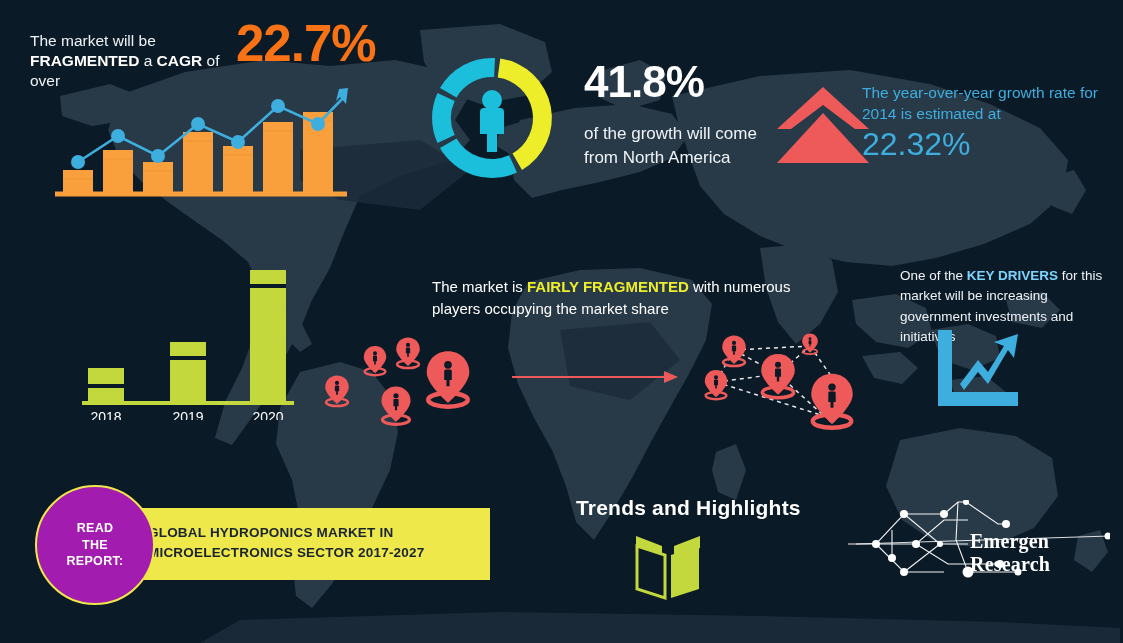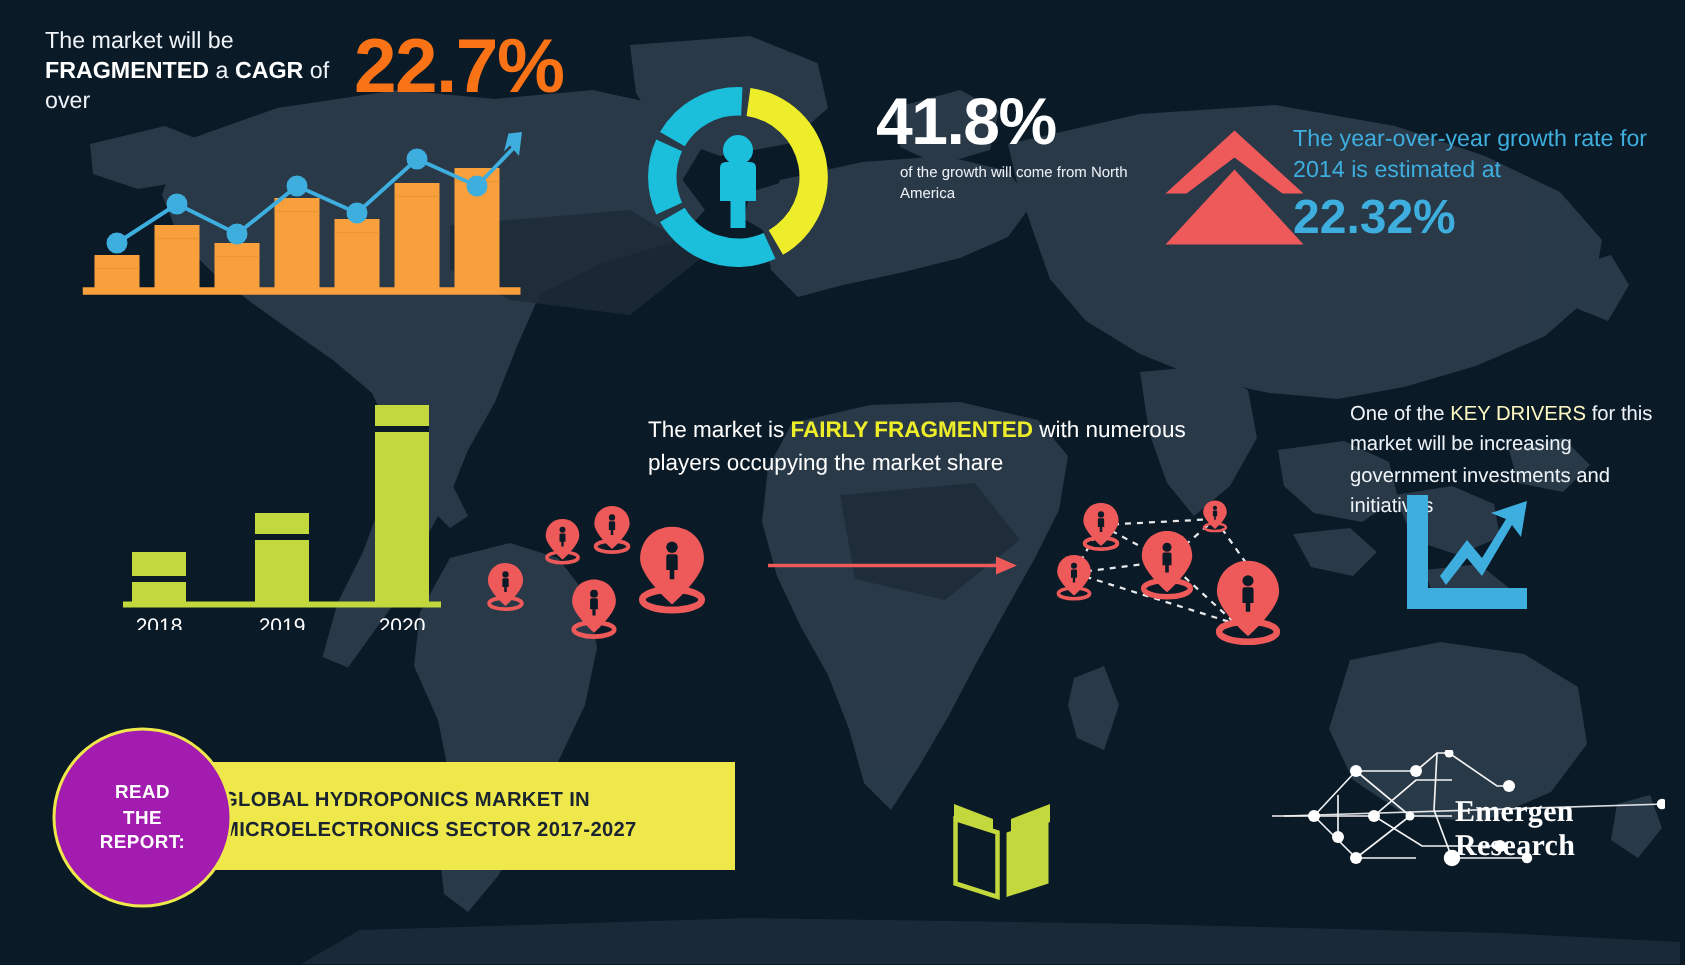--- a/index.html
+++ b/index.html
@@ -6,42 +6,42 @@
   body{font-family:"Liberation Sans", sans-serif;}
   #stage{
     position:relative;width:1123px;height:643px;overflow:hidden;
     background:#0b1a27;color:#fff;
   }
   .abs{position:absolute;}
   #worldmap{position:absolute;left:0;top:0;width:1123px;height:643px;}
 
   
   .txt{position:absolute;line-height:1.28;}
-  .lt{font-size:15.5px;color:#eef3f7;font-weight:400;}
+  .lt{font-size:15.5px;color:#eef3f7;font-weight:400;margin-top:13px;}
   .lt b{font-weight:700;color:#ffffff;}
 
   #cagr-block{left:30px;top:18px;width:205px;}
   #cagr-value{left:236px;top:18px;font-size:51px;font-weight:700;color:#f97316;letter-spacing:-1px;line-height:1;}
 
   #na-value{left:584px;top:60px;font-size:44px;font-weight:700;color:#fff;line-height:1;letter-spacing:-1px;}
-  #na-text{left:584px;top:109px;width:180px;font-size:10px;color:#eef3f7;line-height:1.42;margin-left:16px;}
+  #na-text{left:584px;top:122px;width:180px;font-size:17px;color:#eef3f7;line-height:1.42;}
 
   #yoy-text{left:862px;top:82px;width:252px;font-size:15.5px;color:#3eaede;line-height:1.38;}
-  #yoy-value{left:862px;top:128px;font-size:32px;font-weight:700;color:#3eaede;line-height:1;}
+  #yoy-value{left:862px;top:128px;font-size:32px;font-weight:400;color:#3eaede;line-height:1;}
 
   #valued-block{left:30px;top:243px;width:260px;}
   #valued-label{font-size:15.5px;color:#eef3f7;}
   #valued-value{font-size:24px;font-weight:700;color:#fff;margin-top:4px;}
   #valued-value span{font-size:16px;font-weight:400;}
 
   #frag-text{left:432px;top:276px;width:360px;font-size:15px;color:#fff;line-height:1.45;}
   #frag-text b{color:#eded2a;font-weight:700;}
 
   #drivers-text{left:900px;top:266px;width:205px;font-size:13.5px;color:#eef3f7;line-height:1.5;}
-  #drivers-text b{font-weight:400;color:#fef9c3;}
+  #drivers-text b{font-weight:700;color:#7dd3fc;}
 
   #trends-title{left:576px;top:495px;font-size:21px;font-weight:700;color:#fff;letter-spacing:.2px;}
 
   
   #report-bar{position:absolute;left:100px;top:508px;width:390px;height:72px;background:#efe84a;}
   #report-text{position:absolute;left:148px;top:523px;width:340px;font-size:13.5px;font-weight:700;color:#1a2430;line-height:1.45;letter-spacing:.2px;}
   #report-circle{
     position:absolute;left:35px;top:485px;width:116px;height:116px;border-radius:50%;
     background:#a21caf;border:2.5px solid #efe84a;
     display:flex;align-items:center;justify-content:center;text-align:center;
@@ -278,20 +278,21 @@
   <div id="report-bar"></div>
   <div id="report-text">GLOBAL HYDROPONICS MARKET  IN MICROELECTRONICS SECTOR 2017-2027</div>
   <div id="report-circle">
     <div>
       <span>READ</span><br>
       <span>THE</span><br>
       <span>REPORT:</span>
     </div>
   </div>
 
+  <div class="txt" id="trends-title">Trends and Highlights</div>
 
   <svg class="abs" style="left:630px;top:530px;" width="76" height="72" viewBox="0 0 76 72">
     <path fill="#c2d83d" d="M6 6 L32 16 L32 28 L6 18 Z"></path>
     <path fill="#c2d83d" d="M70 6 L44 16 L44 28 L70 18 Z"></path>
     <path fill="#0b1a27" stroke="#c2d83d" stroke-width="3" d="M7 16 L35 25 L35 68 L7 59 Z"></path>
     <path fill="#c2d83d" d="M69 16 L41 25 L41 68 L69 59 Z"></path>
   </svg>
 
   <div id="logo-wrap">
     <svg width="262" height="90" viewBox="0 0 262 90">

